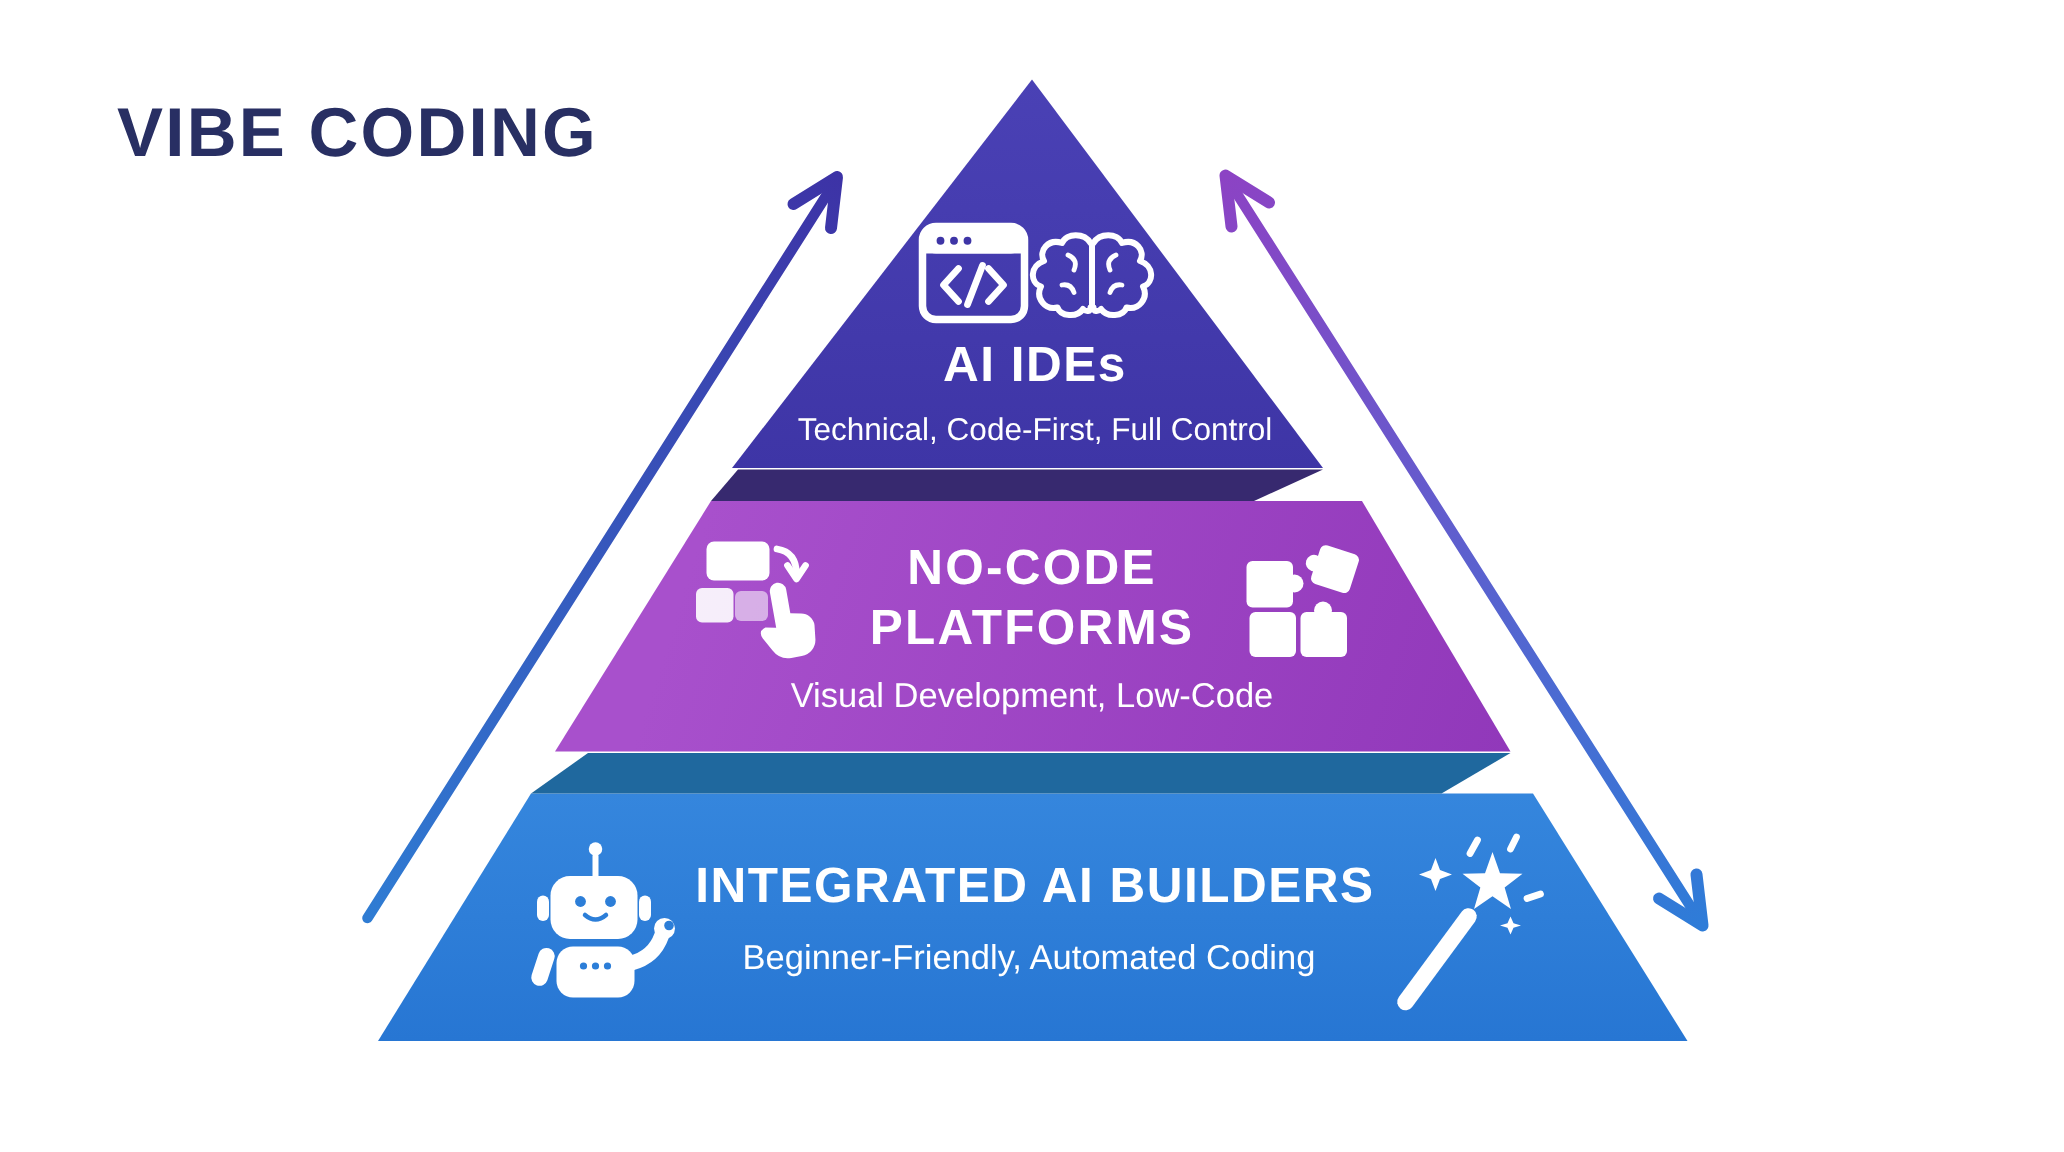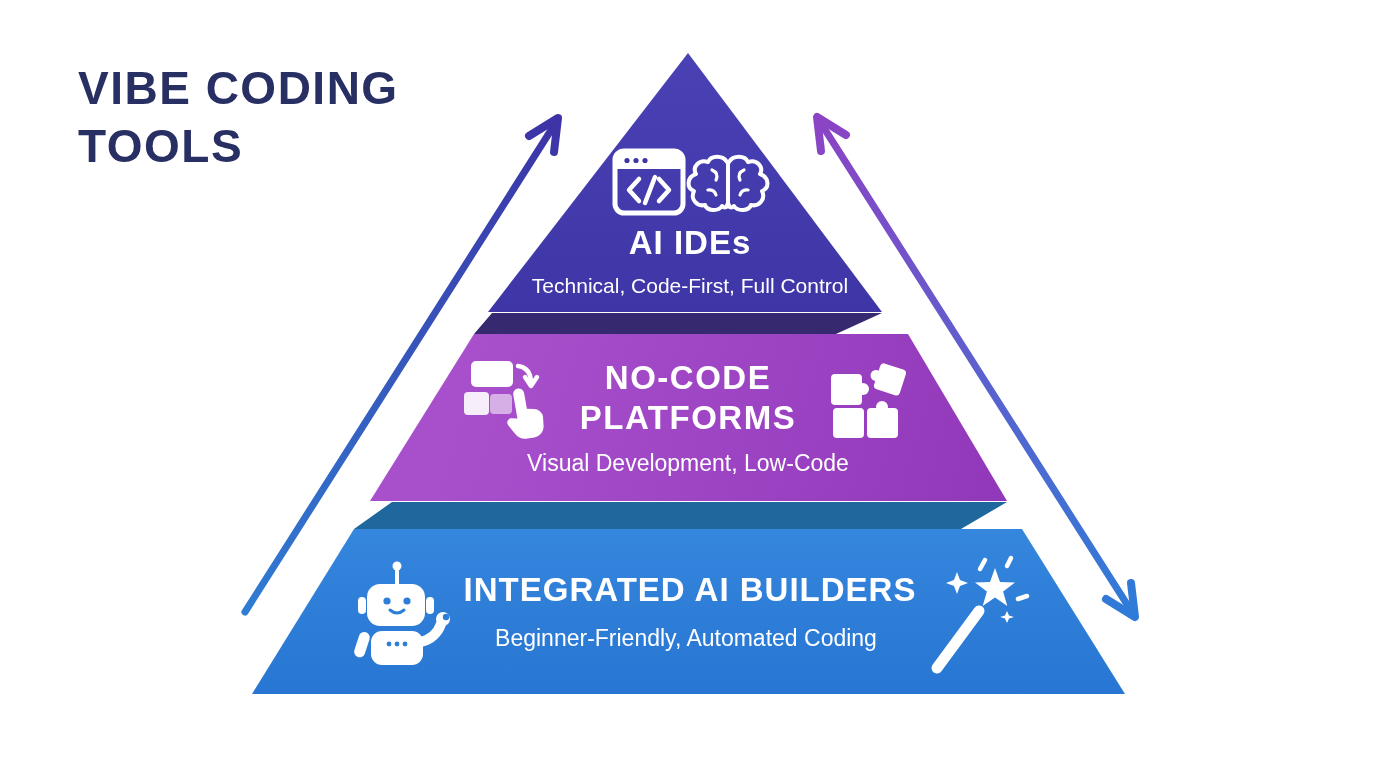--- a/index.html
+++ b/index.html
@@ -24,21 +24,20 @@
   .tier-heading{font-weight:bold;fill:#ffffff;}
   .tier-sub{font-weight:normal;fill:#ffffff;}
 </style>
 </head>
 <body>
 
 <div class="canvas">
 
   <div class="title">
     <div>VIBE CODING</div>
-    <div>TOOLS</div>
   </div>
 
   <svg width="1376" height="768" viewBox="0 0 1376 768">
     <defs>
       <linearGradient id="gradT1" gradientUnits="userSpaceOnUse" x1="688" y1="53" x2="688" y2="312">
         <stop offset="0" stop-color="#4A41B5"></stop>
         <stop offset="1" stop-color="#3E35A6"></stop>
       </linearGradient>
       <linearGradient id="gradT2" gradientUnits="userSpaceOnUse" x1="474" y1="334" x2="1007" y2="501">
         <stop offset="0" stop-color="#A850CC"></stop>

